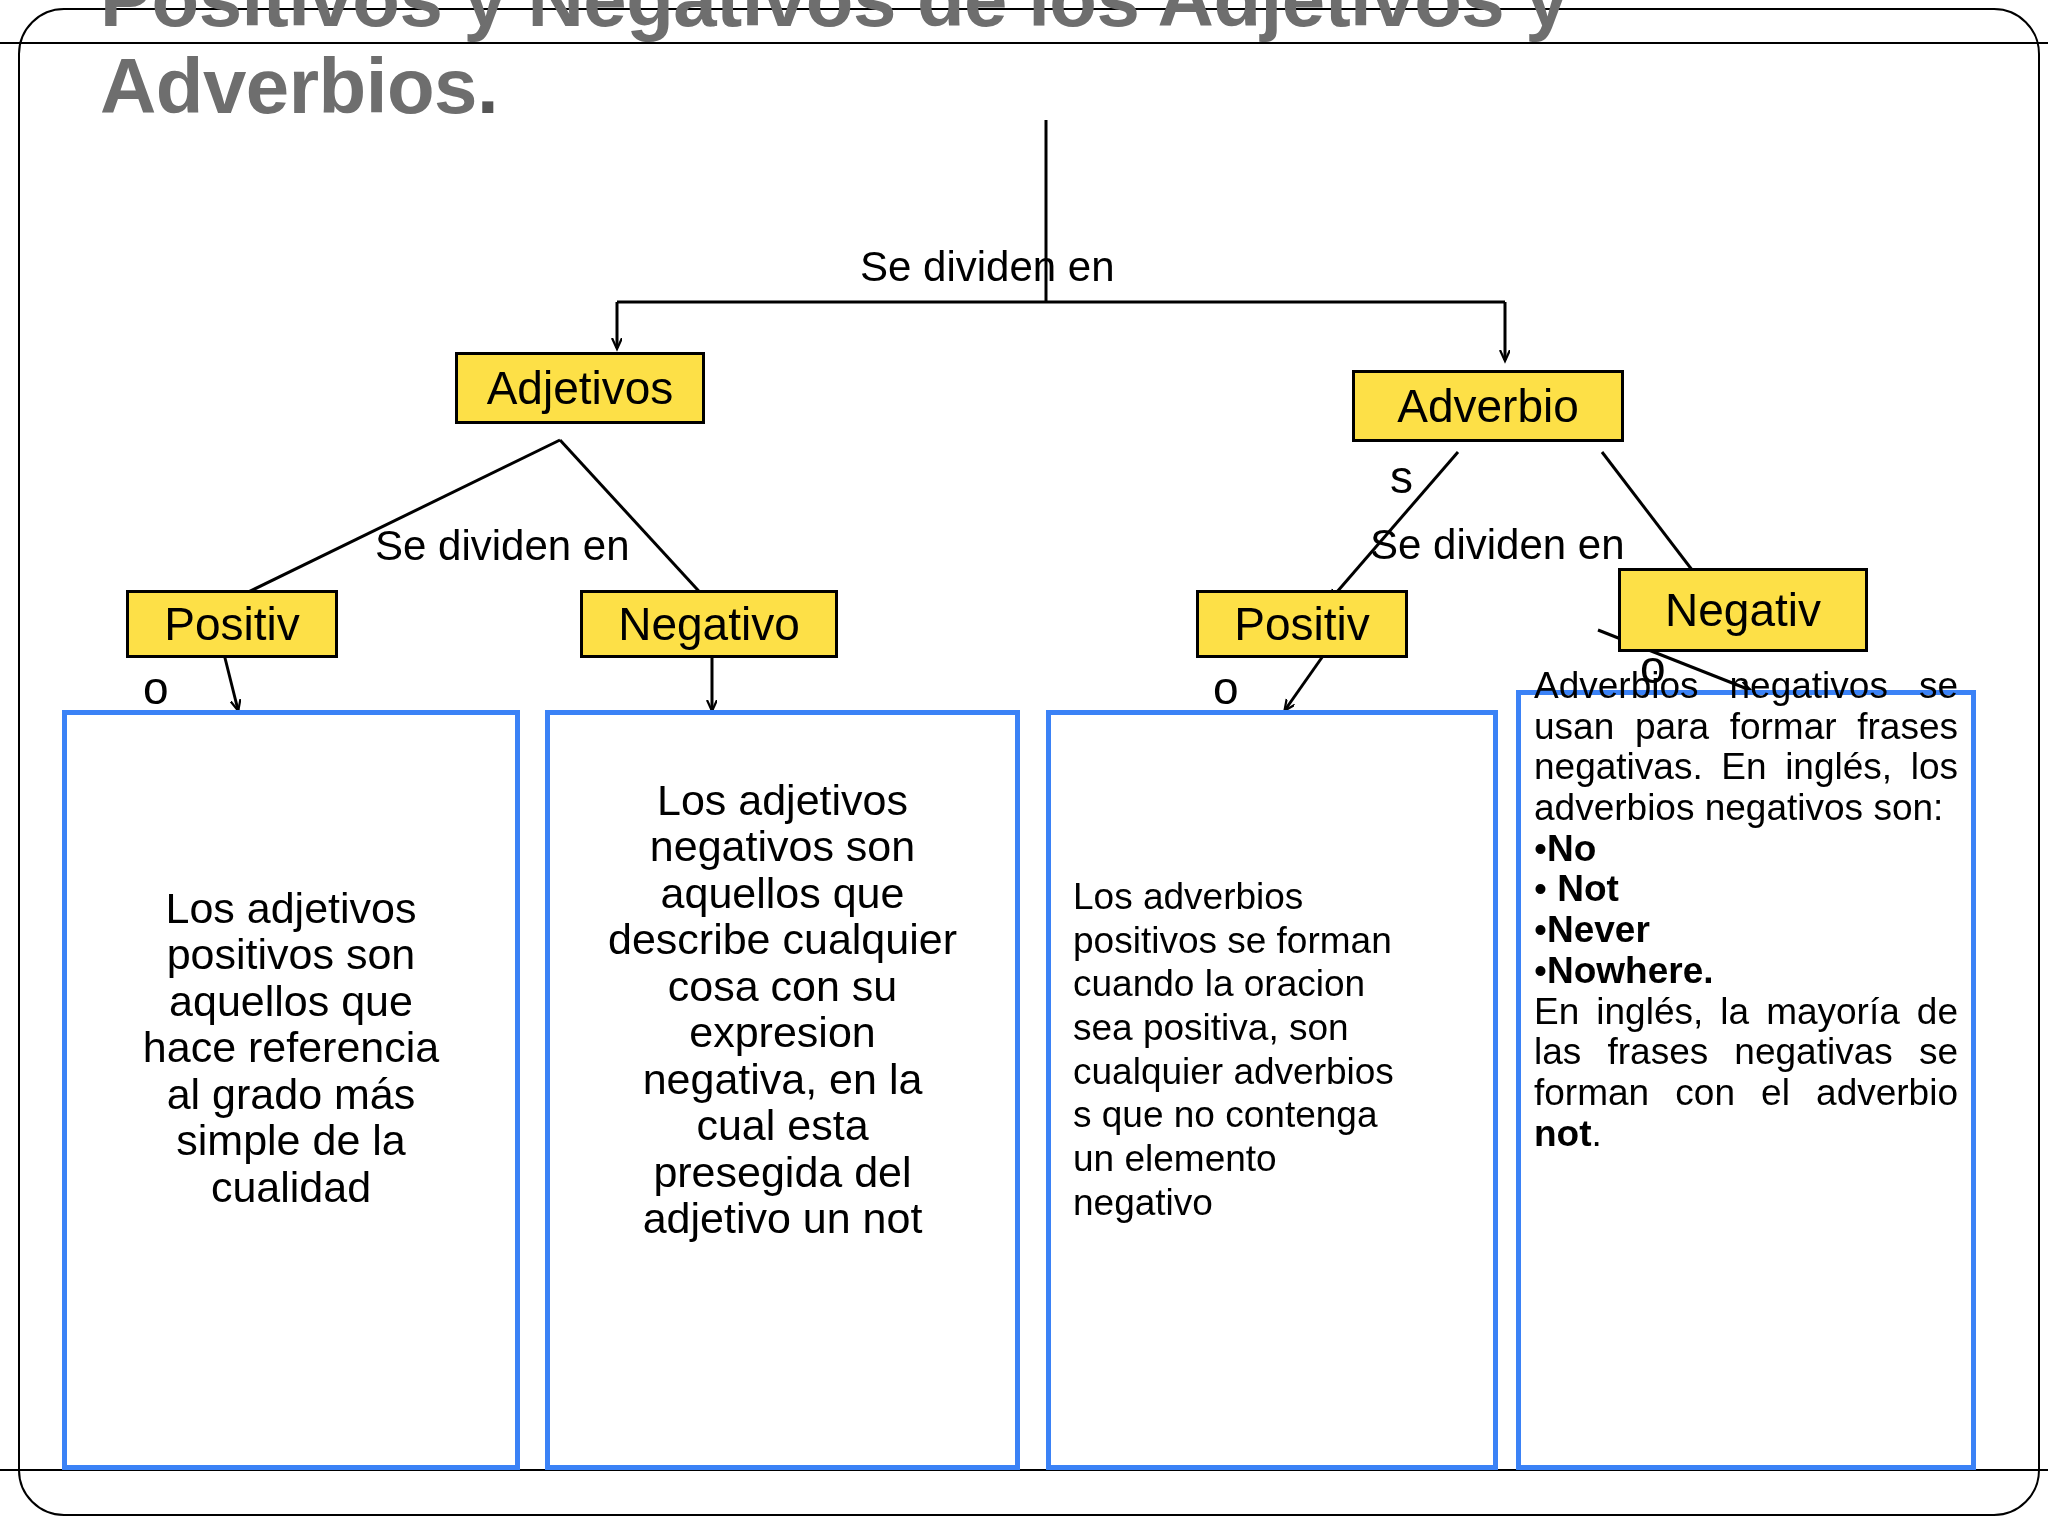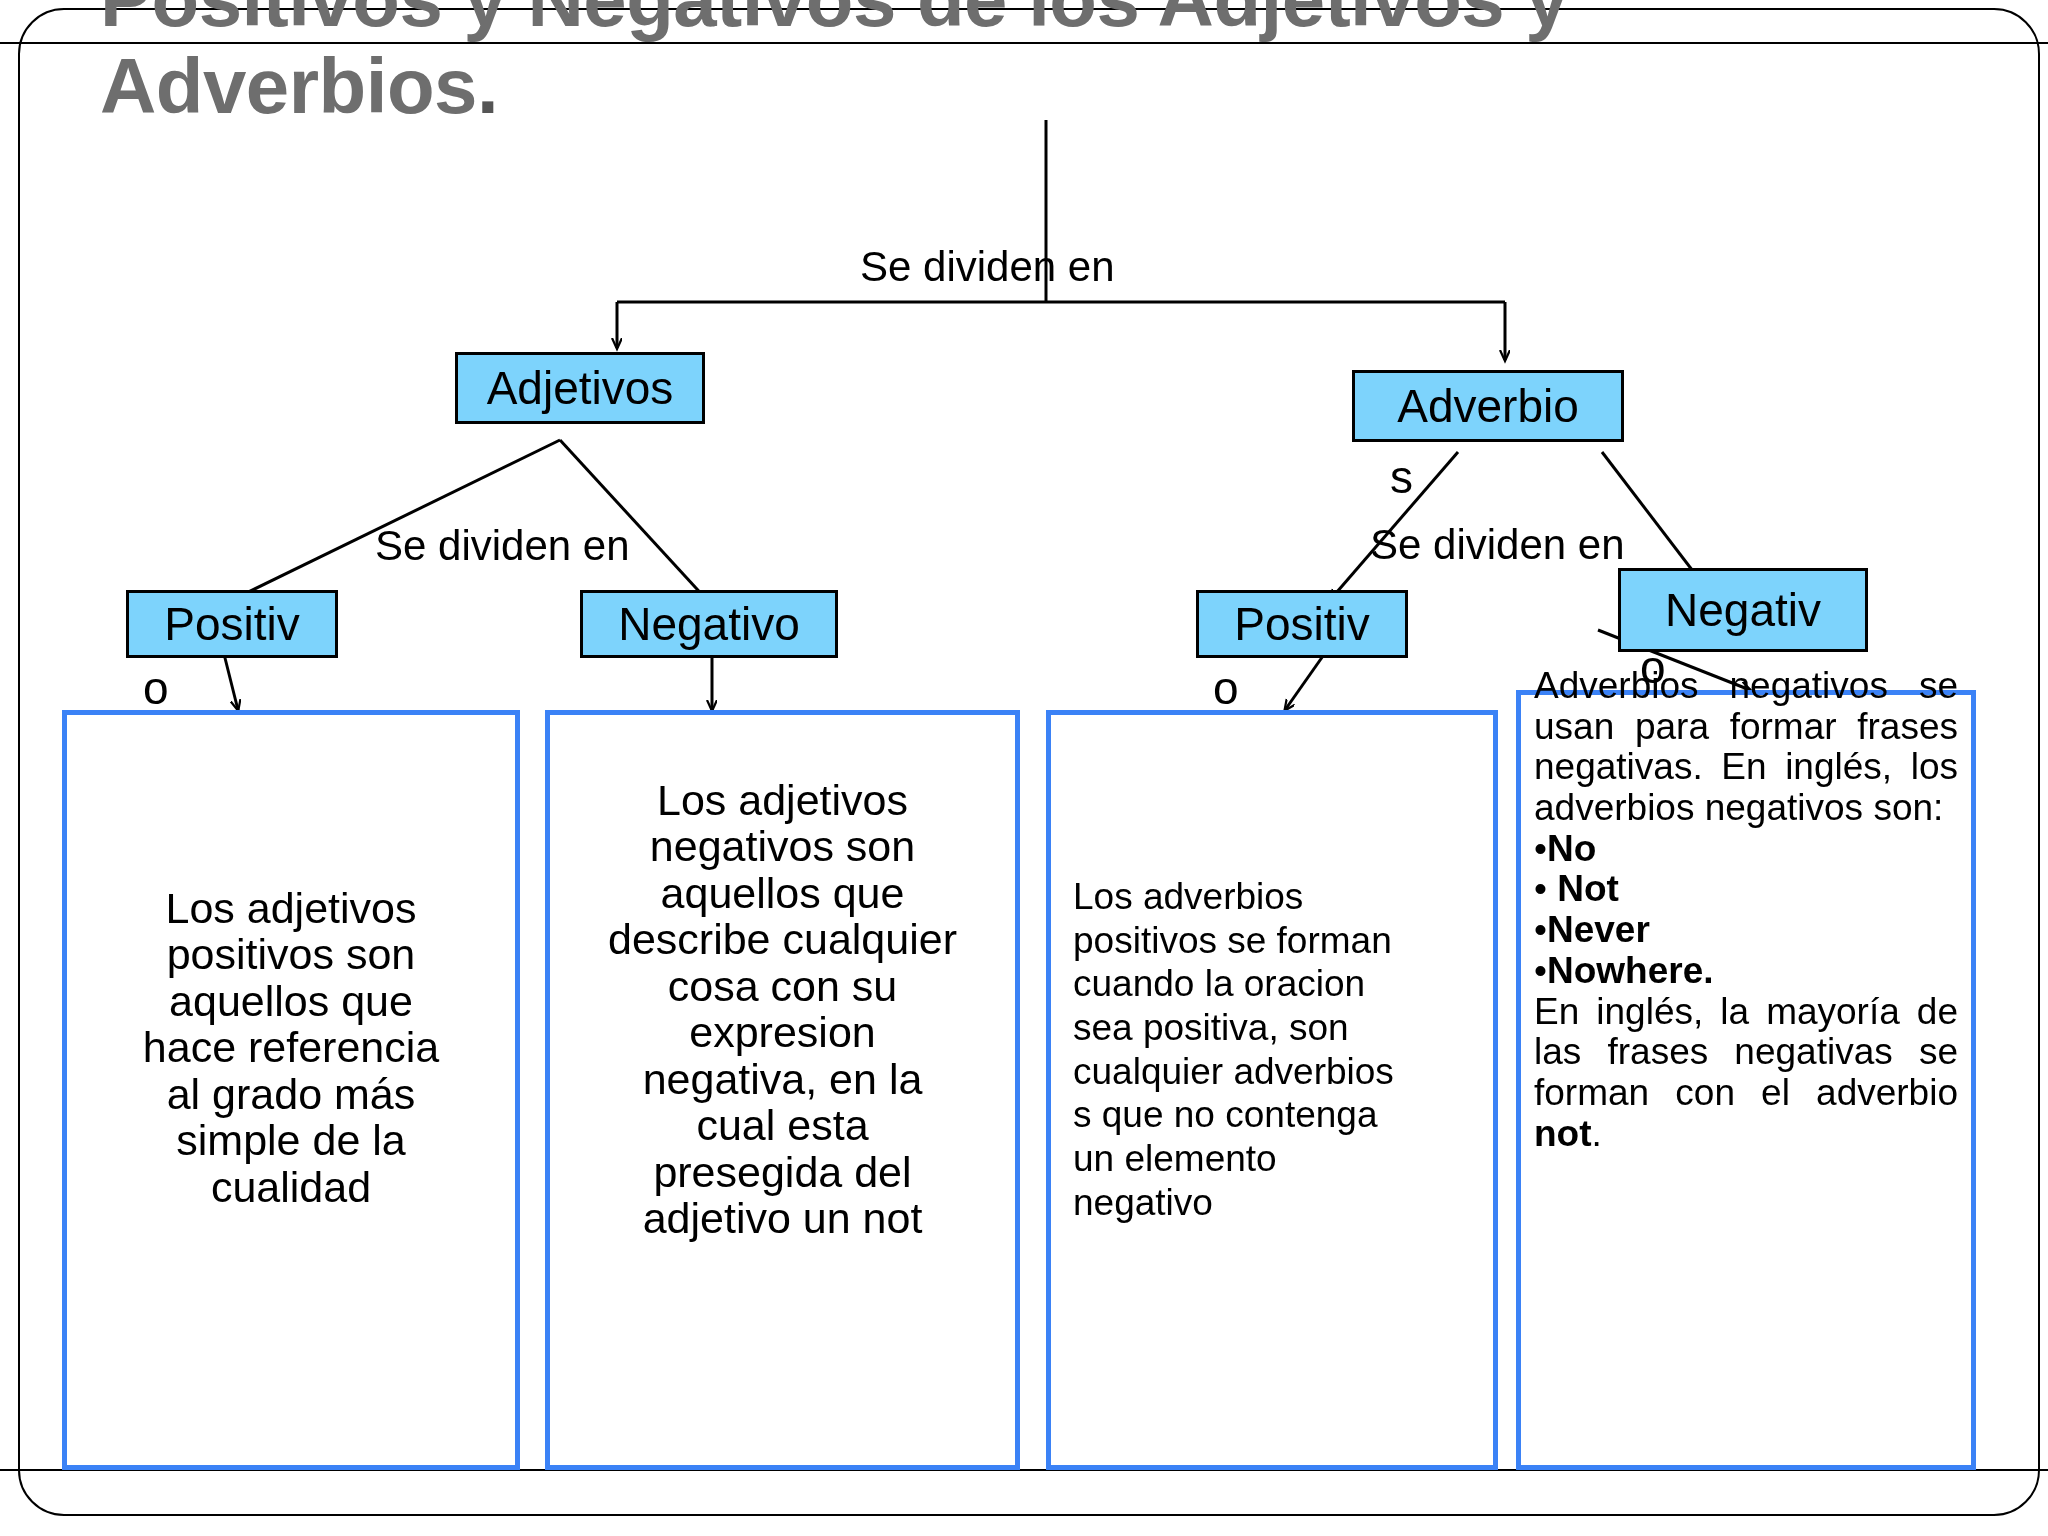--- a/index.html
+++ b/index.html
@@ -16,21 +16,21 @@
       border-top:2px solid #000;}
 
   
   #title{position:absolute;left:100px;top:-44px;width:1560px;
       font-size:78px;font-weight:bold;color:#6e6e6e;line-height:1.12;
       letter-spacing:-0.5px;}
   #title .dot{color:#555;}
 
   
   .node{position:absolute;box-sizing:border-box;border:3px solid #000;
-      background:#7dd3fc;display:flex;align-items:center;justify-content:center;
+      background:#fde047;display:flex;align-items:center;justify-content:center;
       font-size:46px;line-height:1.0;white-space:nowrap;}
   
   .spill{position:absolute;font-size:46px;line-height:1;white-space:nowrap;}
 
   
   .textbox{position:absolute;box-sizing:border-box;border:5px solid #3b82f6;
       background:transparent;}
   .tb-inner{position:absolute;left:0;right:0;}
   .tb-center{text-align:center;font-size:43px;line-height:1.08;}
   .tb-left{text-align:left;font-size:37px;line-height:1.18;}

